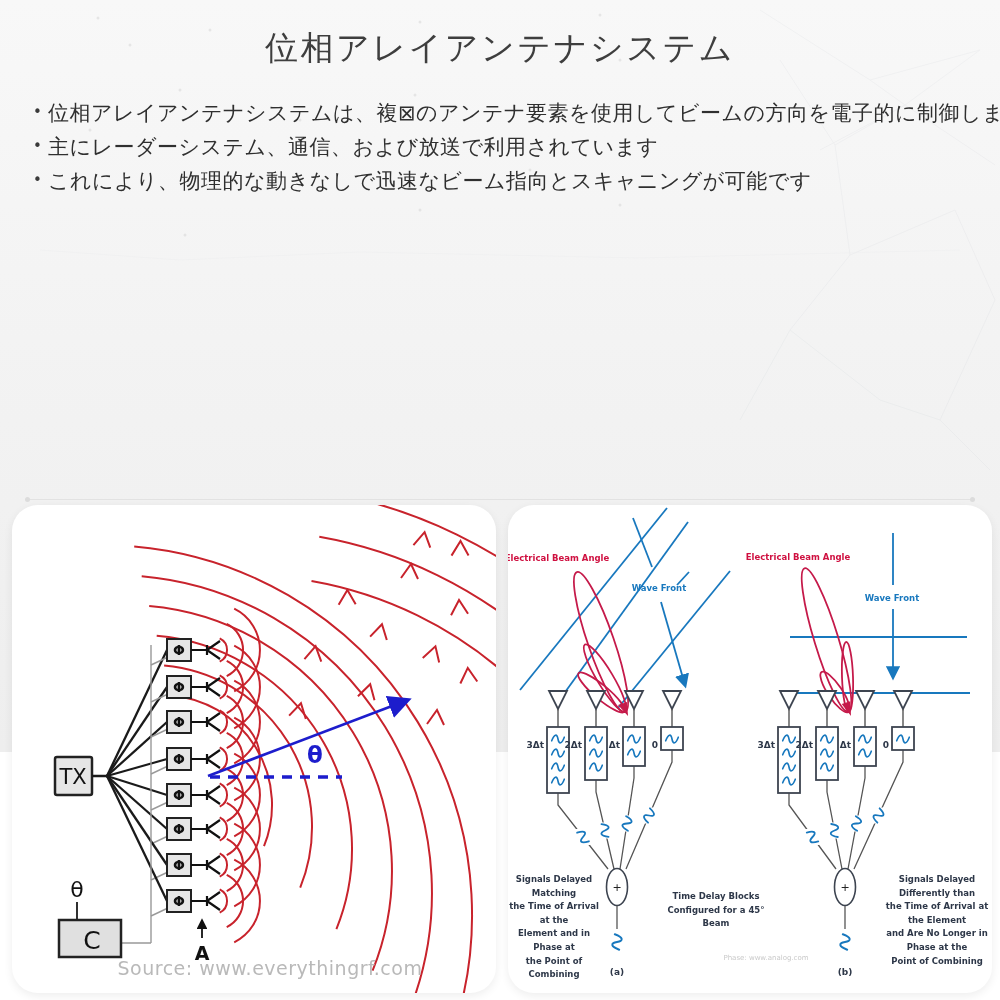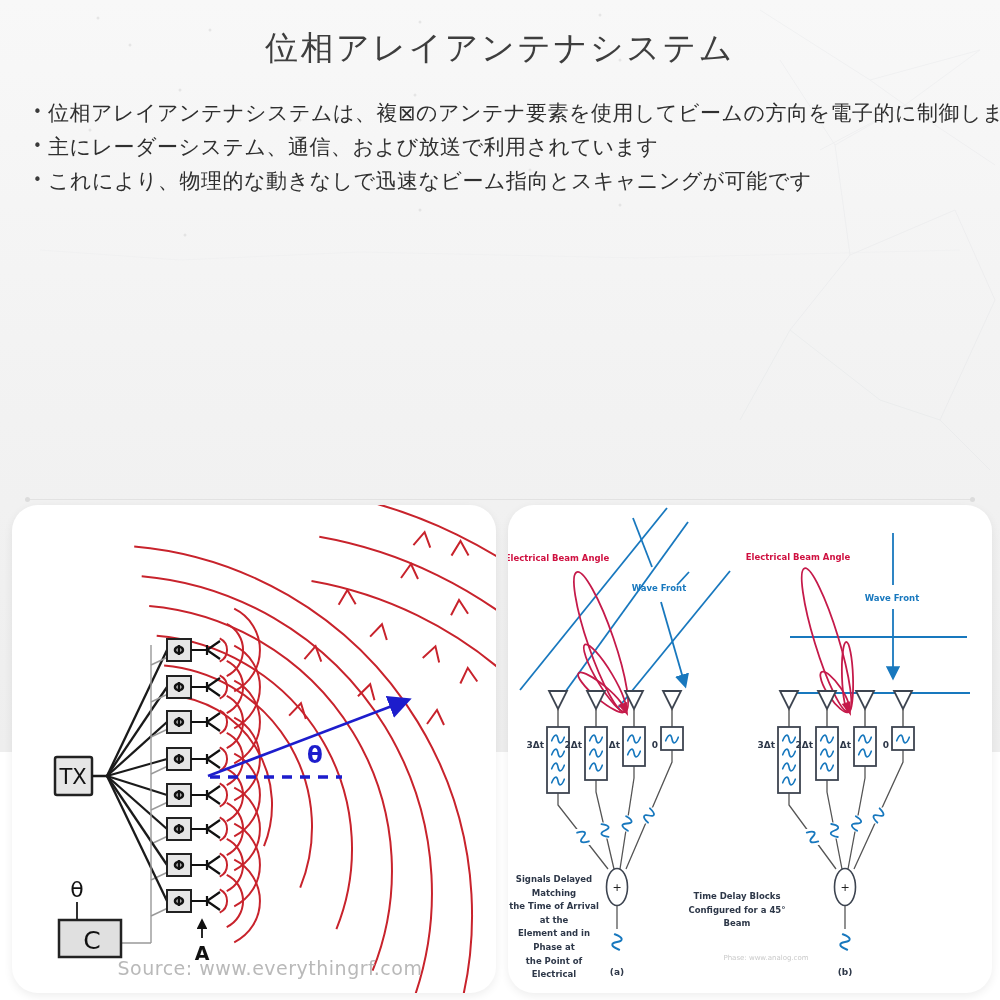--- a/index.html
+++ b/index.html
@@ -20,21 +20,21 @@
   .card{position:absolute;top:505px;width:484px;height:488px;background:#ffffff;
         border-radius:26px;box-shadow:0 3px 10px rgba(0,0,0,0.07);overflow:hidden;}
   #card-left{left:12px;}
   #card-right{left:508px;}
   .src{position:absolute;left:16px;width:100%;text-align:center;color:#b9b9b9;}
   #src-left{top:452px;font-size:19px;letter-spacing:0.5px;}
   #src-right{top:449px;font-size:7px;color:#c9c9c9;}
   .cap{position:absolute;font-weight:bold;font-size:8.5px;line-height:1.6;
        color:#2d3748;text-align:center;white-space:pre-line;}
   #cap-a{left:0;top:368px;width:92px;}
-  #cap-mid{left:177px;top:385px;width:104px;}
+  #cap-mid{left:156px;top:385px;width:104px;}
   #cap-b{left:374px;top:368px;width:110px;}
   .tag{position:absolute;top:462px;width:34px;text-align:center;
        font-weight:bold;font-size:9px;color:#2d3748;}
   #tag-a{left:92px;} #tag-b{left:320px;}
   svg text{font-family:"DejaVu Sans","Liberation Sans",sans-serif;}
 </style>
 </head>
 <body>
 
 <div class="page">
@@ -323,20 +323,24 @@
           <ellipse cx="337" cy="382" rx="10.5" ry="18.5" fill="#fff" stroke="#3d4450" stroke-width="1.6"></ellipse>
           <text x="337" y="386" text-anchor="middle" font-size="11" fill="#222">+</text>
           <line x1="337" y1="401" x2="337" y2="424" stroke="#555555" stroke-width="1.3"></line>
           <path d="M-7 2 C -4 -6 -1 -6 0 0 C 1 6 4 6 7 -2" transform="translate(337 437) rotate(90) scale(1.1)" stroke="#1878be" stroke-width="1.8" fill="none" stroke-linecap="round"></path>
         </g>
     </svg>
 
     <div class="cap" id="cap-a">Signals Delayed Matching
 the Time of Arrival at the
 Element and in Phase at
-the Point of Electrical</div>
+the Point of Combining</div>
     <div class="cap" id="cap-mid">Time Delay Blocks
 Configured for a 45° Beam</div>
+    <div class="cap" id="cap-b">Signals Delayed Differently than
+the Time of Arrival at the Element
+and Are No Longer in Phase at the
+Point of Combining</div>
     <div class="tag" id="tag-a">(a)</div>
     <div class="tag" id="tag-b">(b)</div>
     <div class="src" id="src-right">Phase: www.analog.com</div>
   </div>
 </div>
 
 </body></html>

